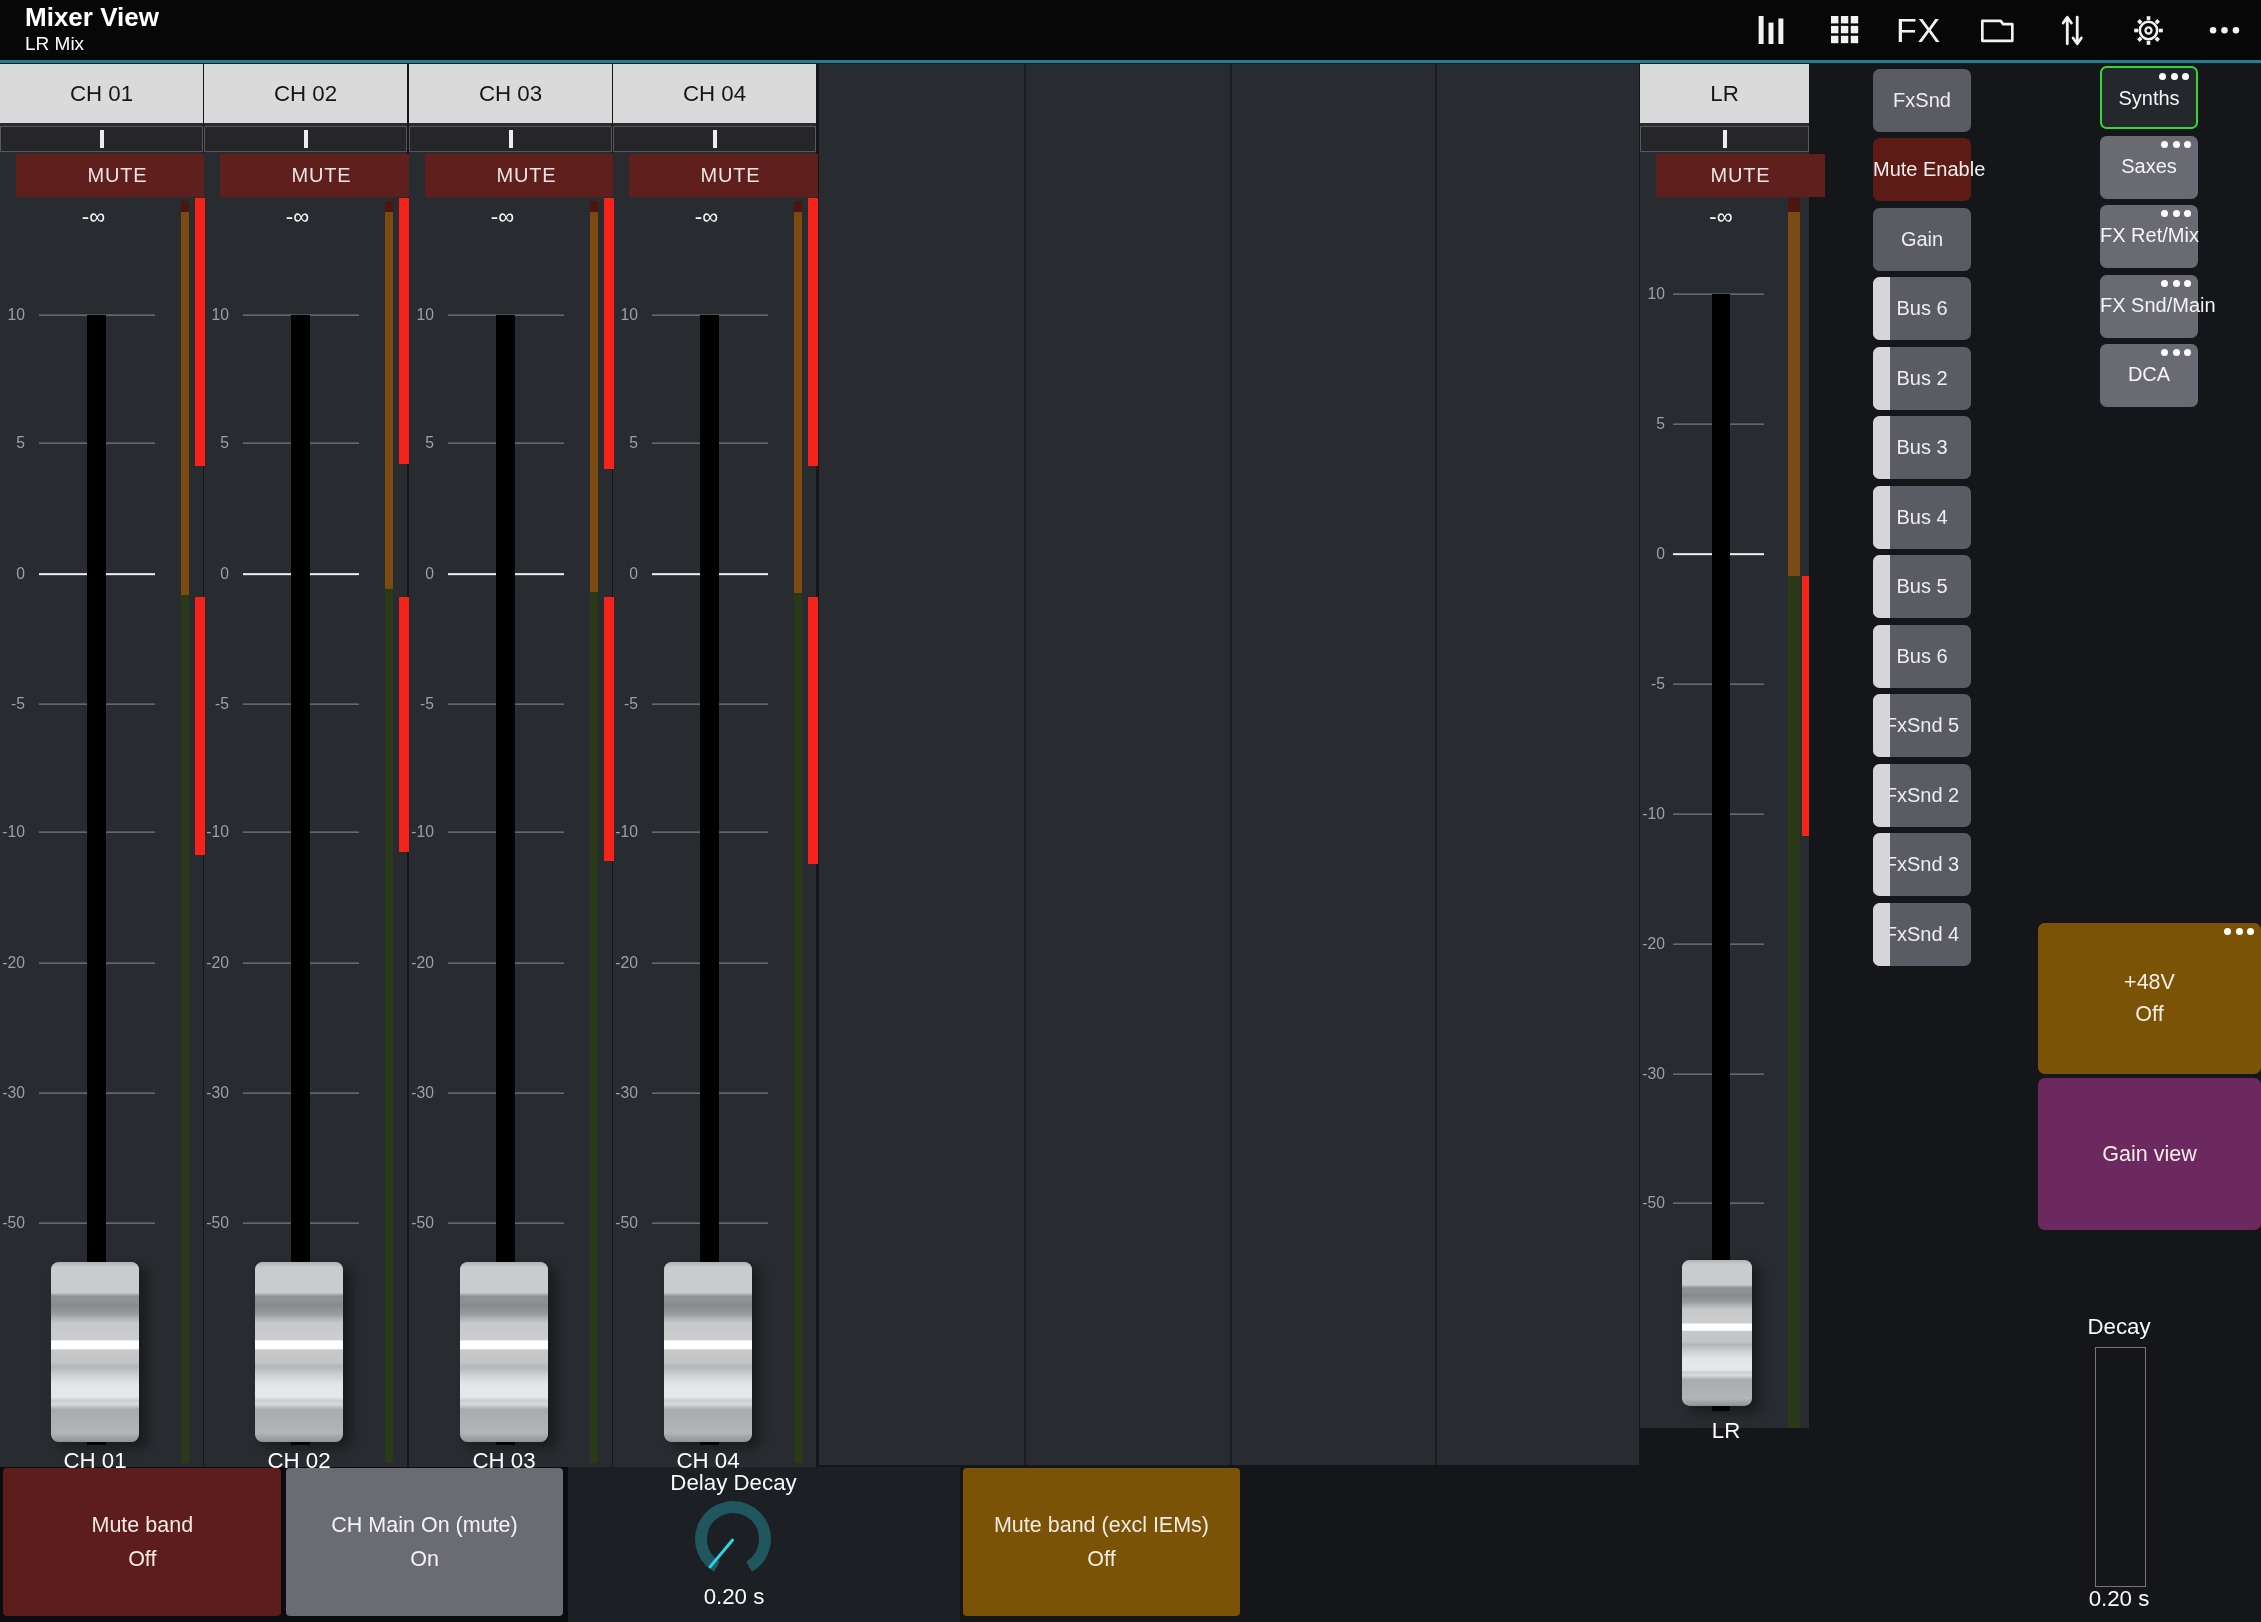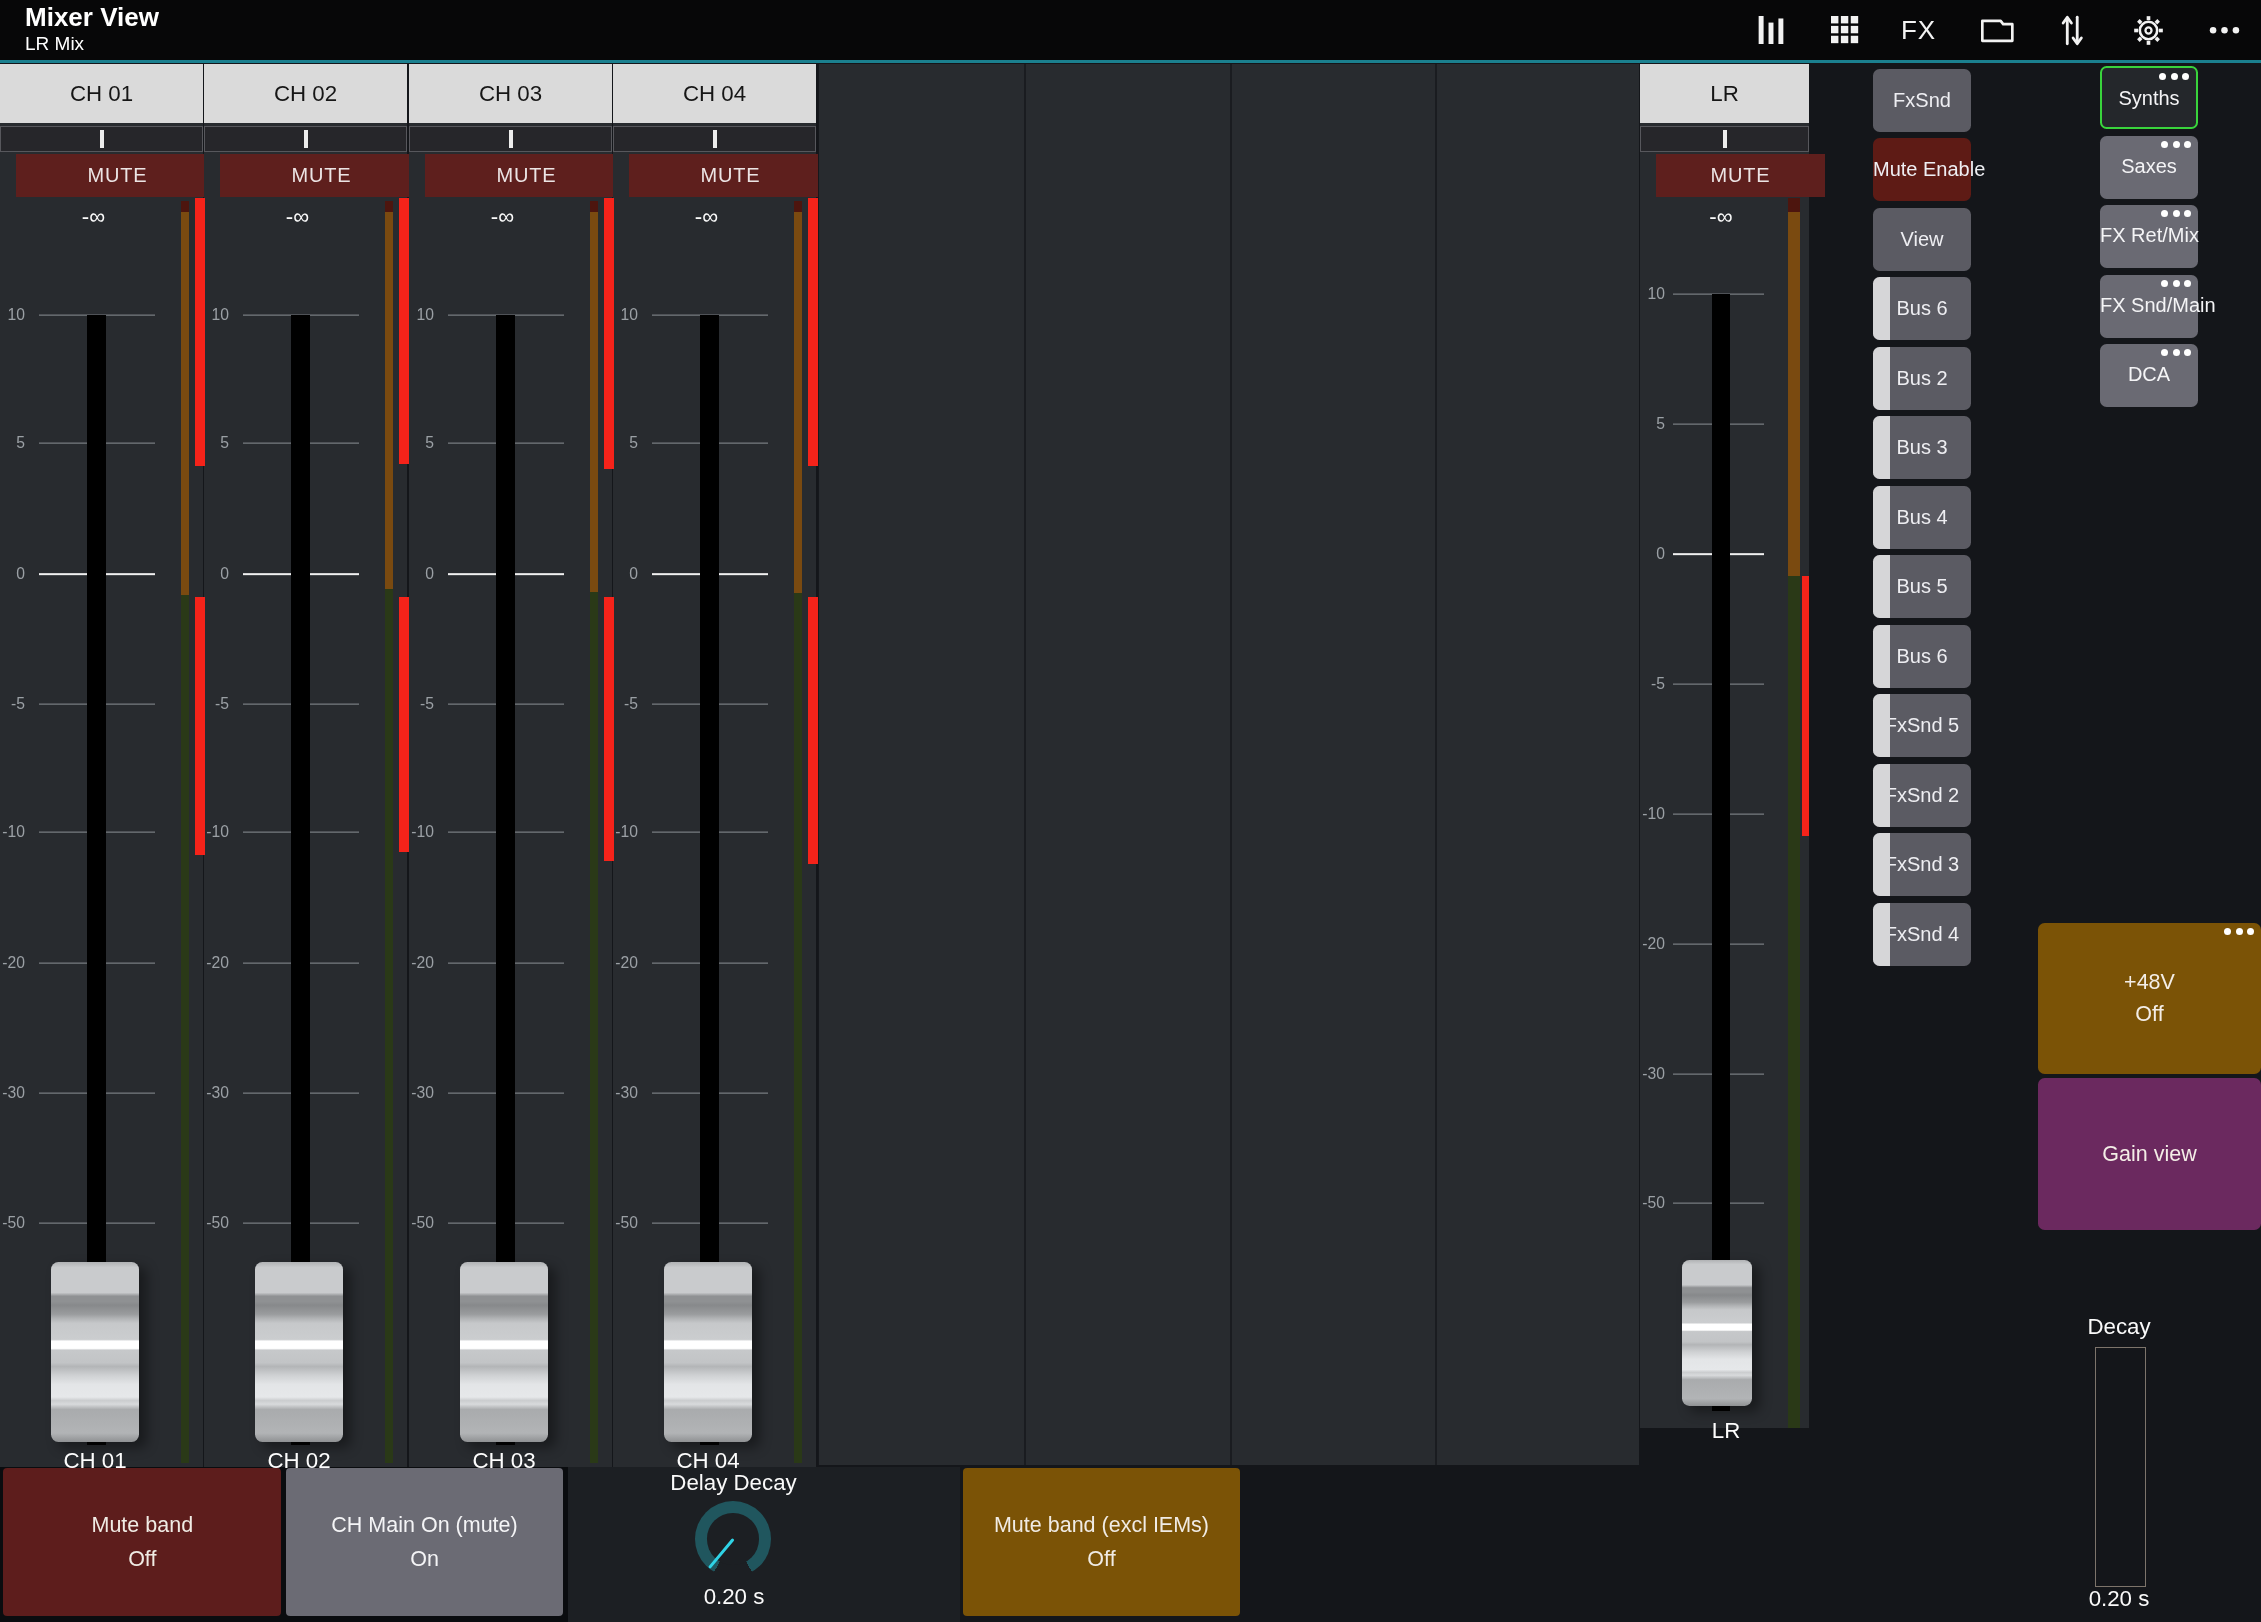--- a/index.html
+++ b/index.html
@@ -10,21 +10,21 @@
     font-family:"Liberation Sans","DejaVu Sans",sans-serif;
     color:#f0f0f2;
     -webkit-font-smoothing:antialiased;
   }
   
   .topbar { position:absolute; left:0; top:0; width:2261px; height:60px; background:#070708; z-index:20; }
   .tb-title  { position:absolute; left:25px; top:1.7px;  font-size:26px; font-weight:600; color:#fff; }
   .tb-sub    { position:absolute; left:25px; top:33px; font-size:19px; font-weight:400; color:#fff; }
   .tb-accent { position:absolute; left:0; top:60px; width:2261px; height:3.3px; background:var(--accent-teal,#1b808f); z-index:21; }
   .tb-icon { position:absolute; top:0; height:60px; width:53px; display:flex; align-items:center; justify-content:center; }
-  .tb-fx { font-size:26px; font-weight:500; color:#f2f2f2; letter-spacing:0.8px; }
+  .tb-fx { font-size:34px; font-weight:500; color:#f2f2f2; letter-spacing:0.8px; }
   
   .strip { position:absolute; top:64px; width:203px; height:1403px; background:#282b2f; }
   .lr-strip { width:169px; height:1364px; }
   .strip-header { position:absolute; left:0; top:0; width:100%; height:59px; background:#dadada; color:#161616;
                   font-size:22.3px; line-height:59px; text-align:center; }
   .pan-bar { position:absolute; left:0; top:62px; width:100%; height:26px; background:#26262a; border:0.8px solid #57575c; }
   .pan-tick { position:absolute; left:50%; top:2.5px; width:4.1px; height:18px; margin-left:-1.7px; background:#ededed; }
   .mute-btn { position:absolute; left:16px; top:90px; width:100%; height:43px; background:var(--mute-red,#5e1f1d);
               color:#ece4e4; font-size:20px; line-height:43px; text-align:center; letter-spacing:0.8px; }
   .fader-zone { position:absolute; left:0; top:133px; width:100%; bottom:0; }
@@ -439,21 +439,21 @@
       </div>
       <div class="tick tick-7">
         <span class="tick-label">-50</span>
         <span class="tick-line"></span>
       </div>
     </div>
 </div>
 
 <div class="mix-btn" style="top:69px">FxSnd</div>
 <div class="mix-btn mute" style="top:138px">Mute Enable</div>
-<div class="mix-btn" style="top:208px">View</div>
+<div class="mix-btn" style="top:208px">Gain</div>
 <div class="mix-btn bus" style="top:277px">Bus 6</div>
 <div class="mix-btn bus" style="top:347px">Bus 2</div>
 <div class="mix-btn bus" style="top:416px">Bus 3</div>
 <div class="mix-btn bus" style="top:486px">Bus 4</div>
 <div class="mix-btn bus" style="top:555px">Bus 5</div>
 <div class="mix-btn bus" style="top:625px">Bus 6</div>
 <div class="mix-btn bus" style="top:694px">FxSnd 5</div>
 <div class="mix-btn bus" style="top:764px">FxSnd 2</div>
 <div class="mix-btn bus" style="top:833px">FxSnd 3</div>
 <div class="mix-btn bus" style="top:903px">FxSnd 4</div>

